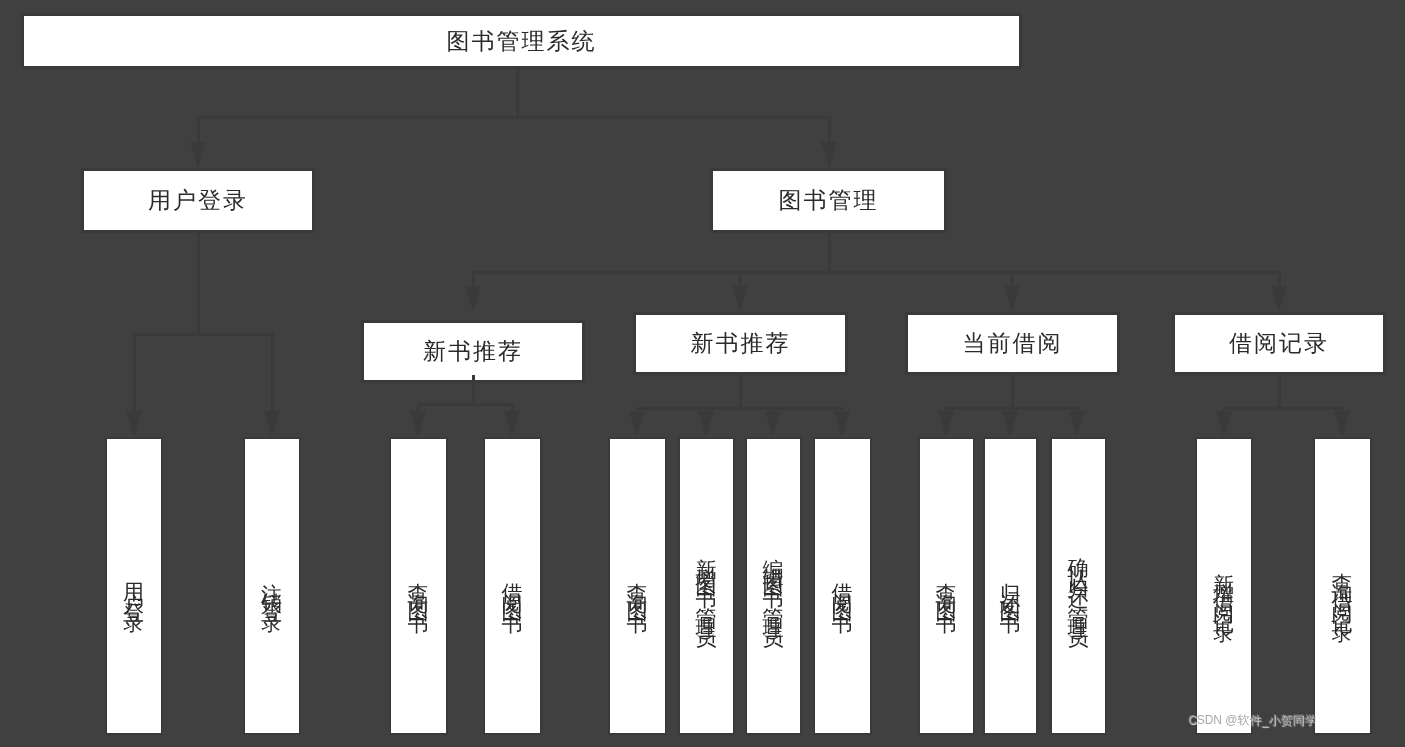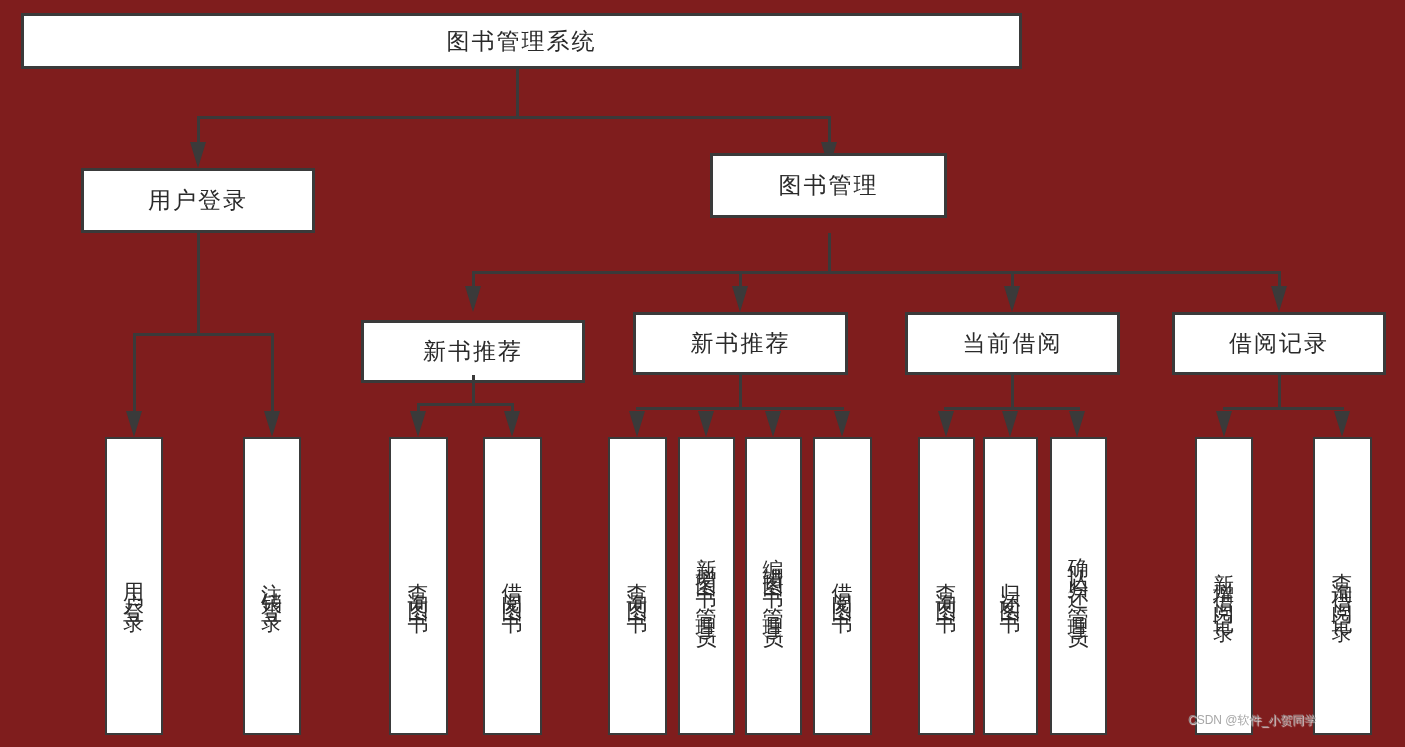--- a/index.html
+++ b/index.html
@@ -1,20 +1,20 @@
 <!DOCTYPE html>
 <html><head>
 <meta charset="utf-8">
 <style>
   html, body { margin: 0; padding: 0; background: #ffffff; }
   #stage {
     position: relative;
     width: 1405px;
     height: 747px;
-    background: #7f1d1d;
+    background: #404040;
     font-family: "Liberation Sans", "DejaVu Sans", sans-serif;
     overflow: hidden;
   }
   .box {
     position: absolute;
     background: #ffffff;
     border: 3px solid #3a3a3a;
     box-sizing: border-box;
     display: flex;
     align-items: center;
@@ -69,21 +69,21 @@
   <div class="line" style="left:516px; top:69px; width:3px; height:49px"></div>
   <div class="line" style="left:197px; top:116px; width:634px; height:3px"></div>
   <div class="line" style="left:197px; top:116px; width:3px; height:28px"></div>
   <div class="arrow" style="left:190px; top:142px"></div>
   <div class="line" style="left:828px; top:116px; width:3px; height:28px"></div>
   <div class="arrow" style="left:821px; top:142px"></div>
 
   <div class="box h" style="left:81px; top:168px; width:234px; height:65px">
     <span>用户登录</span>
   </div>
-  <div class="box h" style="left:710px; top:153px; width:237px; height:65px">
+  <div class="box h" style="left:710px; top:168px; width:237px; height:65px">
     <span>图书管理</span>
   </div>
 
   <div class="line" style="left:197px; top:233px; width:3px; height:103px"></div>
   <div class="line" style="left:133px; top:333px; width:141px; height:3px"></div>
   <div class="line" style="left:133px; top:333px; width:3px; height:80px"></div>
   <div class="arrow" style="left:126px; top:411px"></div>
   <div class="line" style="left:271px; top:333px; width:3px; height:80px"></div>
   <div class="arrow" style="left:264px; top:411px"></div>
 

